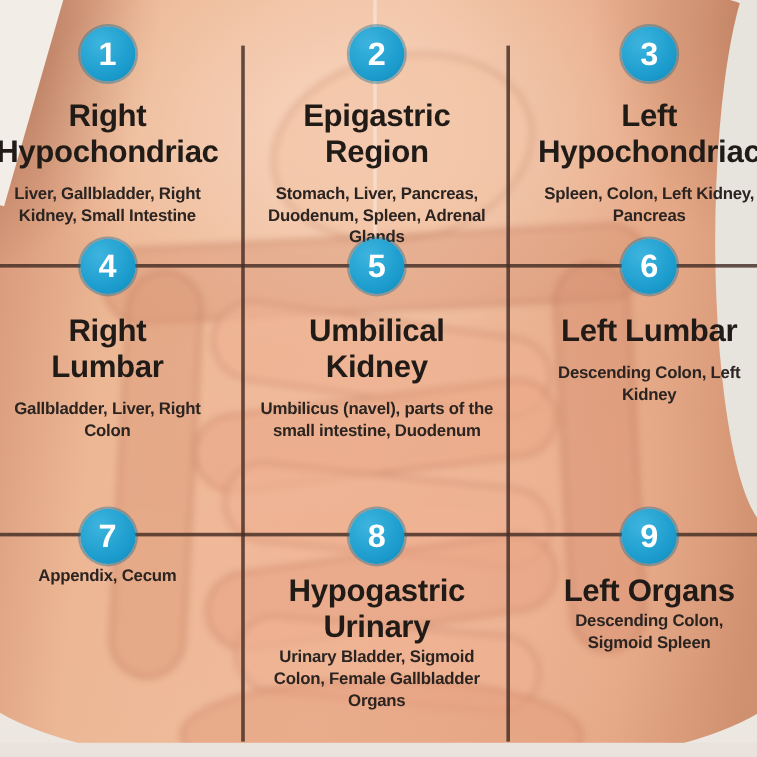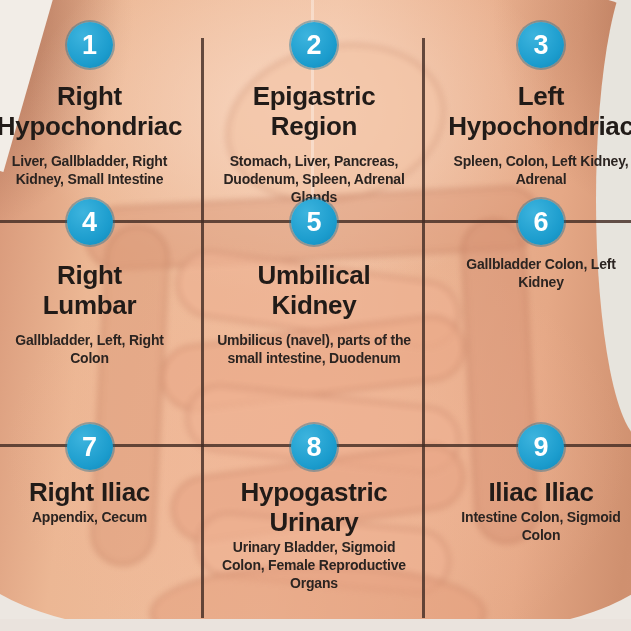--- a/index.html
+++ b/index.html
@@ -118,63 +118,63 @@
       </div>
     <div class="region-name mid">Epigastric Region</div>
     <div class="region-organs">Stomach, Liver, Pancreas, Duodenum, Spleen, Adrenal Glands</div>
   </div>
 
   <div class="cell r1 c3">
     <div class="badge">
         <span>3</span>
       </div>
     <div class="region-name">Left Hypochondriac</div>
-    <div class="region-organs">Spleen, Colon, Left Kidney, Adrenal</div>
+    <div class="region-organs">Spleen, Colon, Left Kidney, Pancreas</div>
   </div>
 
   <div class="cell r2 c1">
     <div class="badge">
         <span>4</span>
       </div>
     <div class="region-name narrow">Right Lumbar</div>
-    <div class="region-organs">Gallbladder, Left, Right Colon</div>
+    <div class="region-organs">Gallbladder, Liver, Right Colon</div>
   </div>
 
   <div class="cell r2 c2">
     <div class="badge">
         <span>5</span>
       </div>
     <div class="region-name mid">Umbilical Kidney</div>
     <div class="region-organs">Umbilicus (navel), parts of the small intestine, Duodenum</div>
   </div>
 
   <div class="cell r2 c3">
     <div class="badge">
         <span>6</span>
       </div>
-    <div class="region-organs">Gallbladder Colon, Left Kidney</div>
+    <div class="region-name narrow">Left Lumbar</div>
+    <div class="region-organs">Descending Colon, Left Kidney</div>
   </div>
 
   <div class="cell r3 c1">
     <div class="badge">
         <span>7</span>
       </div>
-    <div class="region-name">Right Iliac</div>
     <div class="region-organs">Appendix, Cecum</div>
   </div>
 
   <div class="cell r3 c2">
     <div class="badge">
         <span>8</span>
       </div>
     <div class="region-name mid">Hypogastric Urinary</div>
-    <div class="region-organs">Urinary Bladder, Sigmoid Colon, Female Reproductive Organs</div>
+    <div class="region-organs">Urinary Bladder, Sigmoid Colon, Female Gallbladder Organs</div>
   </div>
 
   <div class="cell r3 c3">
     <div class="badge">
         <span>9</span>
       </div>
-    <div class="region-name">Iliac Iliac</div>
-    <div class="region-organs">Intestine Colon, Sigmoid Colon</div>
+    <div class="region-name">Left Organs</div>
+    <div class="region-organs">Descending Colon, Sigmoid Spleen</div>
   </div>
 
 </div>
 
 </body></html>

